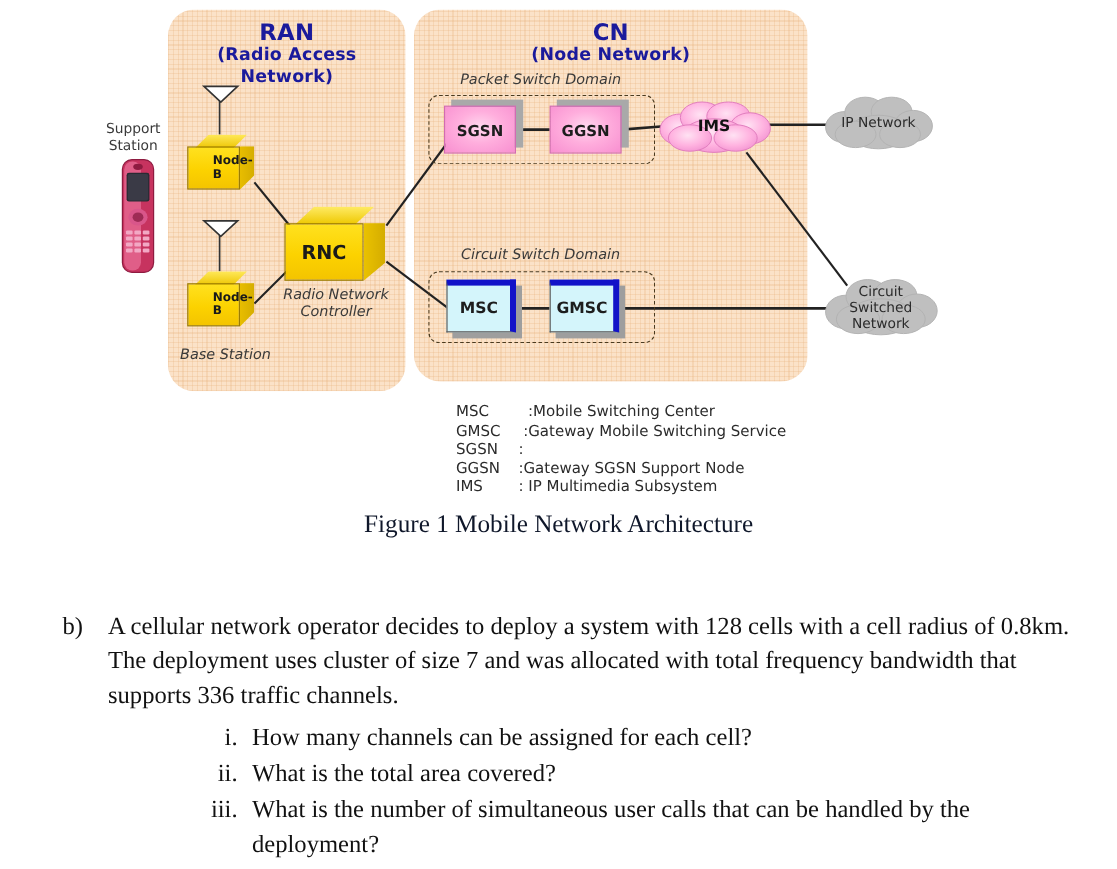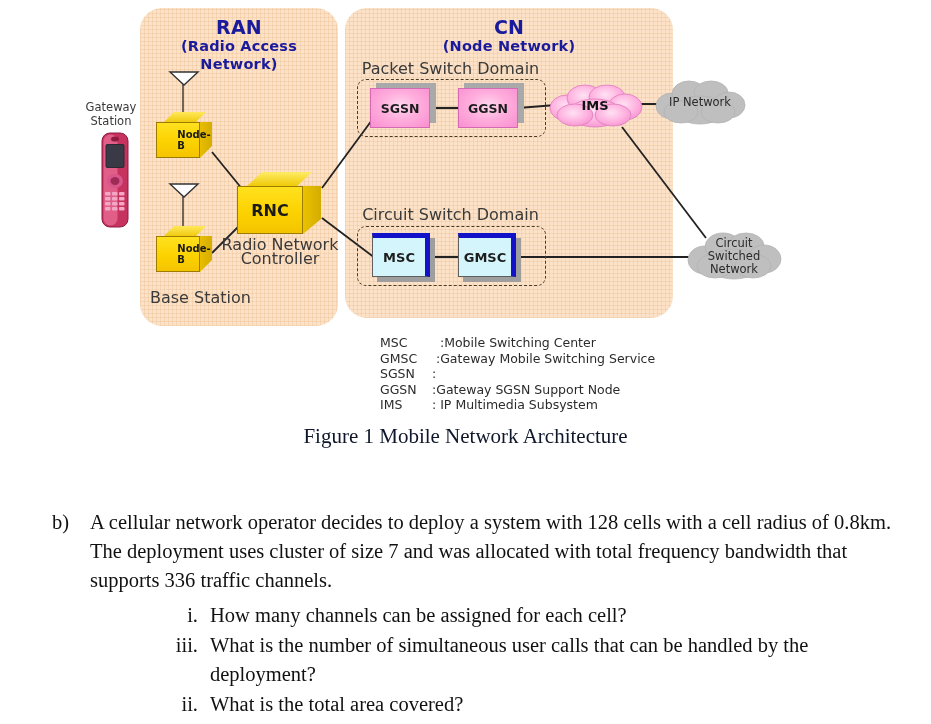--- a/index.html
+++ b/index.html
@@ -45,24 +45,25 @@
   }
   .panel-title .big { display: block; font-size: 19px; line-height: 20px; }
   .panel-title .sub { display: block; font-size: 14.5px; line-height: 18px; }
   #ran-title { top: 9px; }
   #cn-title  { top: 9px; }
 
   
   .dlabel {
     position: absolute;
     font-family: "DejaVu Sans", sans-serif;
-    font-size: 16px;
+    font-size: 12px;
     color: #3a3a3a;
     white-space: nowrap;
     text-align: center;
+    font-style: italic;
   }
 
   
   #wires { position: absolute; left: 0; top: 0; width: 931px; height: 460px; }
 
   
   #mobile-station-label {
     position: absolute; left: 80px; top: 100px; width: 62px;
     text-align: center; font-family: "DejaVu Sans", sans-serif;
     font-size: 11.5px; color: #3a3a3a; line-height: 14px;
@@ -170,21 +171,21 @@
   .cloud { position: absolute; }
   .cloud .ctext {
     position: absolute; left: 0; top: 0; width: 100%; height: 100%;
     display: flex; align-items: center; justify-content: center;
     text-align: center;
     font-family: "DejaVu Sans", sans-serif; font-size: 11.5px; color: #2b2b2b;
     line-height: 13px;
   }
   #ims-cloud { left: 545px; top: 82px; width: 100px; height: 46px; }
   #ims-cloud .ctext { font-weight: bold; font-size: 13px; color: #111; }
-  #ip-cloud  { left: 652px; top: 76px; width: 96px; height: 52px; }
+  #ip-cloud  { left: 684px; top: 76px; width: 96px; height: 52px; }
   #cs-cloud  { left: 684px; top: 228px; width: 100px; height: 56px; }
 
   
   #legend {
     position: absolute; left: 380px; top: 335px;
     font-family: "DejaVu Sans", sans-serif;
     font-size: 12.5px; color: #2b2b2b; line-height: 15.5px;
   }
   #legend .row { display: flex; white-space: pre; }
   #legend .abbr { display: inline-block; }
@@ -255,21 +256,21 @@
 
     <line x1="636" y1="104" x2="692" y2="104" stroke="#222" stroke-width="2.2"></line>
 
     <line x1="622" y1="127" x2="706" y2="238" stroke="#222" stroke-width="1.8"></line>
 
     <line x1="430" y1="257" x2="458" y2="257" stroke="#222" stroke-width="2.2"></line>
 
     <line x1="516" y1="257" x2="692" y2="257" stroke="#222" stroke-width="2.2"></line>
   </svg>
 
-  <div id="mobile-station-label">Gateway Station</div>
+  <div id="mobile-station-label">Support Station</div>
   <div id="phone">
     <svg width="30" height="98" viewBox="0 0 30 98">
       <defs>
         <linearGradient id="phoneg" x1="0" y1="0" x2="1" y2="0">
           <stop offset="0%" stop-color="#f27ba6"></stop>
           <stop offset="35%" stop-color="#d8२"></stop>
           <stop offset="40%" stop-color="#cf3f6e"></stop>
           <stop offset="100%" stop-color="#a8204b"></stop>
         </linearGradient>
       </defs>
@@ -442,21 +443,21 @@
     <span class="marker">b)</span>
     <span class="qtext">A cellular network operator decides to deploy a system with 128 cells with a cell radius of 0.8km. The deployment uses cluster of size 7 and was allocated with total frequency bandwidth that supports 336 traffic channels.</span>
   </div>
 
   <div id="roman-list">
     <div class="ritem">
       <span class="rmark">i.</span>
       <span class="rtext">How many channels can be assigned for each cell?</span>
     </div>
     <div class="ritem">
+      <span class="rmark">ii.</span>
+      <span class="rtext">What is the total area covered?</span>
+    </div>
+    <div class="ritem">
       <span class="rmark">iii.</span>
       <span class="rtext">What is the number of simultaneous user calls that can be handled by the deployment?</span>
     </div>
-    <div class="ritem">
-      <span class="rmark">ii.</span>
-      <span class="rtext">What is the total area covered?</span>
-    </div>
   </div>
 </div>
 
 </body></html>

